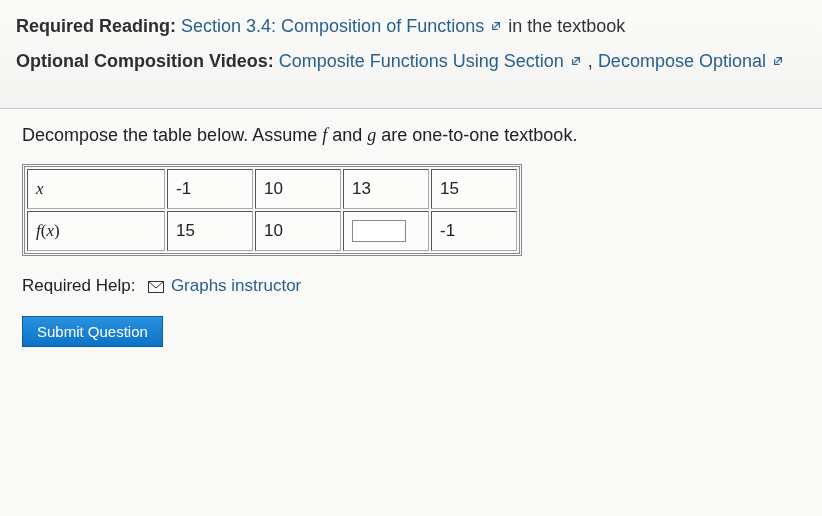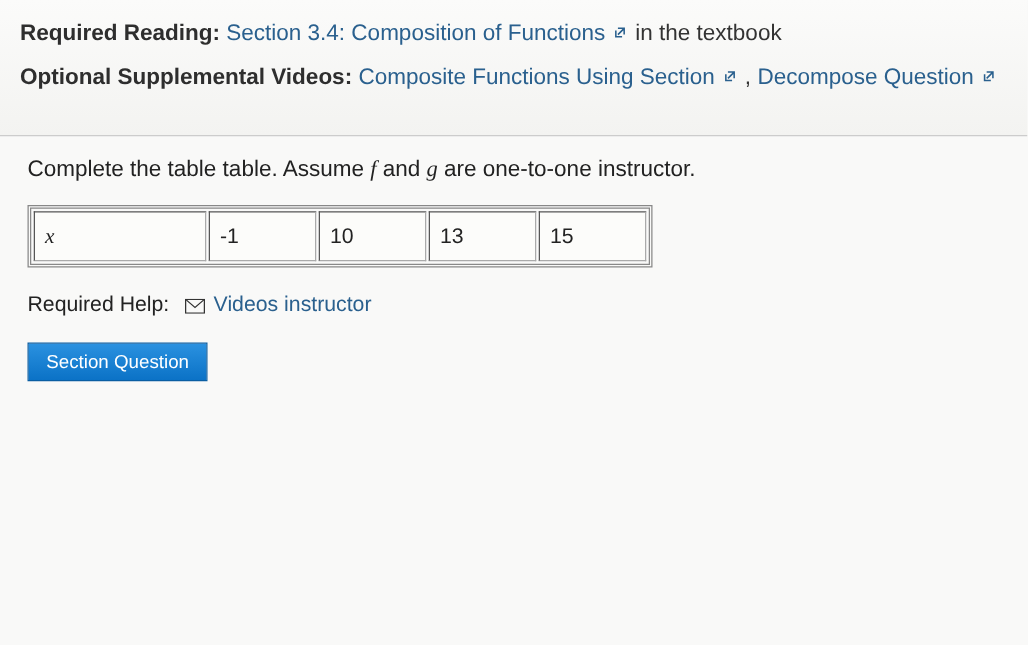--- a/index.html
+++ b/index.html
@@ -102,63 +102,70 @@
       <span>Section 3.4: Composition of Functions</span>
       <span class="ext-icon">
         <svg viewBox="0 0 12 12" width="10" height="10">
             <path d="M4 2h6v6M10 2L4 8M2 4v6h6" fill="none" stroke="#2a608e" stroke-width="1.5"></path>
           </svg>
       </span>
     </span>
     <span> in the textbook</span>
   </div>
   <div>
-    <span class="bold">Optional Supplemental Videos:</span>
+    <span class="bold">Optional Composition Videos:</span>
     <span class="lnk">
       <span>Composite Functions Using Section</span>
       <span class="ext-icon">
         <svg viewBox="0 0 12 12" width="10" height="10">
             <path d="M4 2h6v6M10 2L4 8M2 4v6h6" fill="none" stroke="#2a608e" stroke-width="1.5"></path>
           </svg>
       </span>
     </span><span>, </span><span class="lnk">
-      <span>Decompose Question</span>
+      <span>Decompose Optional</span>
       <span class="ext-icon">
         <svg viewBox="0 0 12 12" width="10" height="10">
             <path d="M4 2h6v6M10 2L4 8M2 4v6h6" fill="none" stroke="#2a608e" stroke-width="1.5"></path>
           </svg>
       </span>
     </span>
   </div>
 </div>
 
 <div class="content">
 
   <div class="instruction">
-    <span>Complete the table table. Assume </span><span class="fn">f</span><span> and </span><span class="fn">g</span><span> are one-to-one instructor.</span>
+    <span>Decompose the table below. Assume </span><span class="fn">f</span><span> and </span><span class="fn">g</span><span> are one-to-one textbook.</span>
   </div>
 
   <table class="fn-table">
     <tbody id="fn-table-body">
         <tr>
           <td class="label-col"><span class="math-i">x</span></td>
           <td class="val-col">-1</td>
           <td class="val-col">10</td>
           <td class="val-col">13</td>
           <td class="val-col">15</td>
+        </tr>
+        <tr>
+          <td class="label-col"><span class="math-i">f</span>(<span class="math-i">x</span>)</td>
+          <td class="val-col">15</td>
+          <td class="val-col">10</td>
+          <td class="val-col"><input type="text" class="cell-input" style=""></td>
+          <td class="val-col">-1</td>
         </tr>
       </tbody>
   </table>
 
   <div class="help-row">
     <span>Required Help:</span>
     <span class="mail-icon">
       <svg width="16" height="12" viewBox="0 0 16 12">
           <rect x="0.5" y="0.5" width="15" height="11" fill="none" stroke="#333"></rect>
           <path d="M0.5 0.5 L8 7 L15.5 0.5" fill="none" stroke="#333"></path>
         </svg>
     </span>
-    <span class="help-link">Videos instructor</span>
+    <span class="help-link">Graphs instructor</span>
   </div>
 
-  <button class="submit-btn">Section Question</button>
+  <button class="submit-btn">Submit Question</button>
 
 </div>
 
 </body></html>

